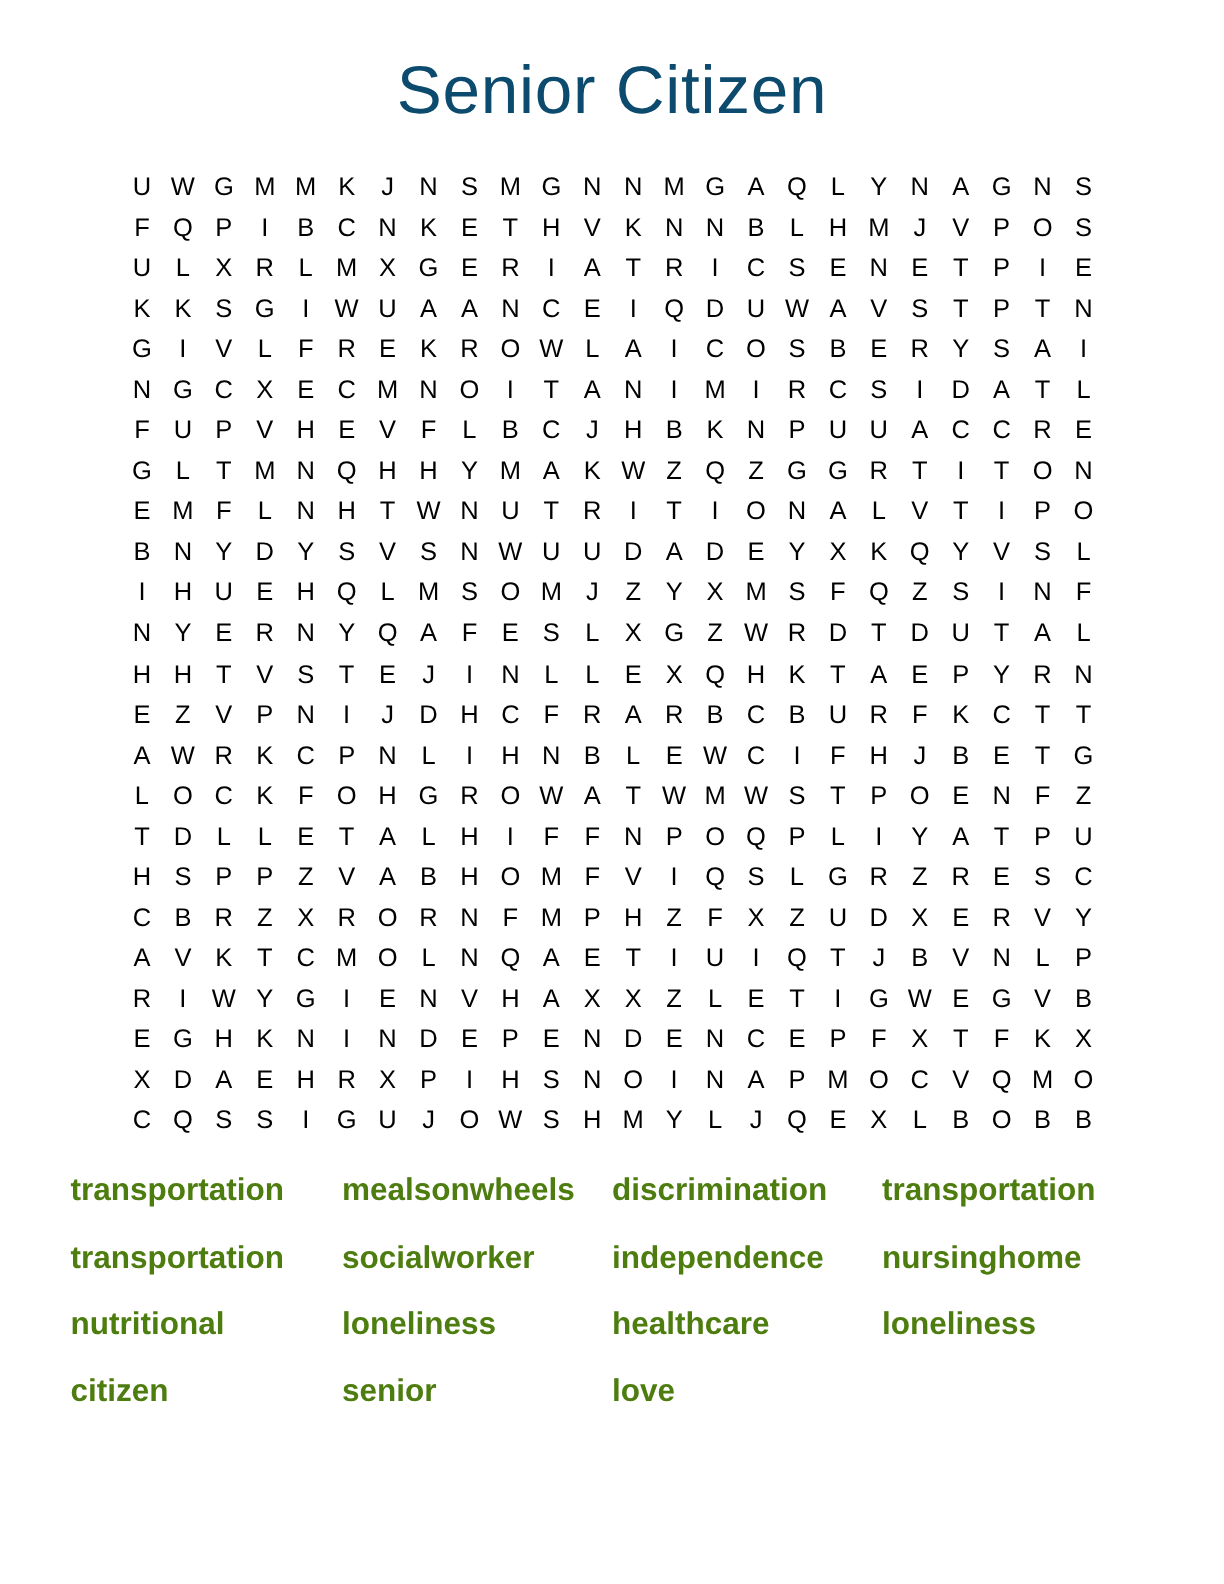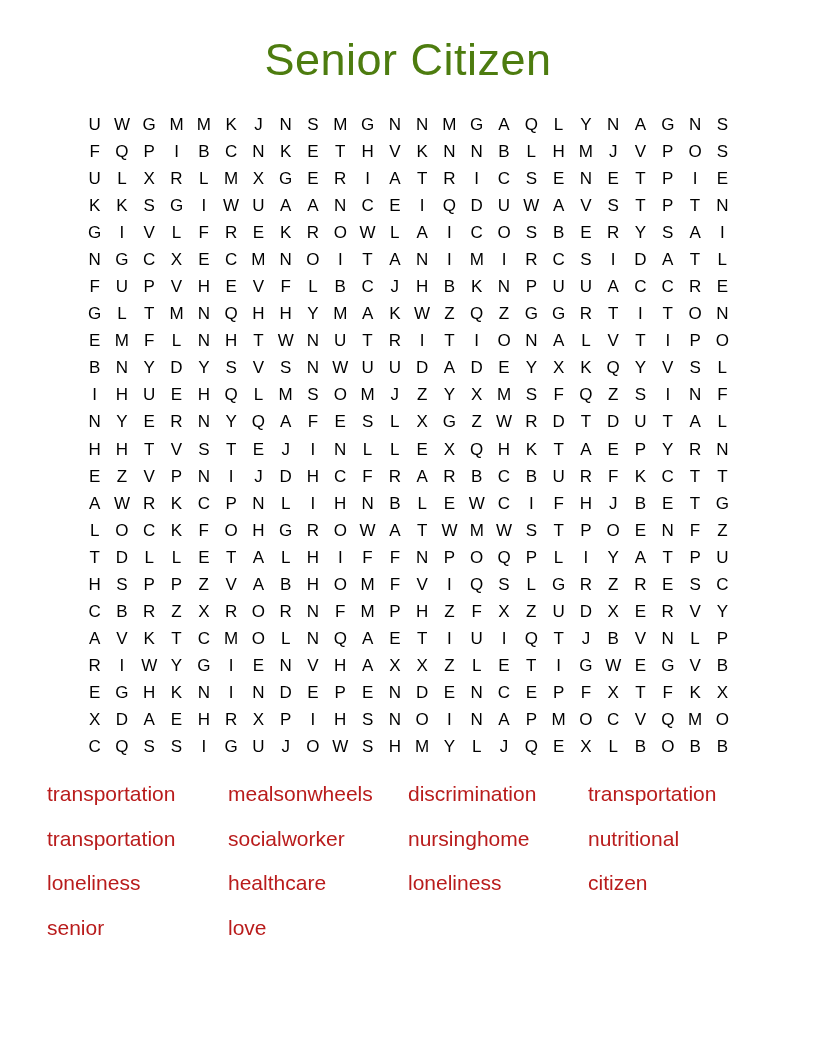--- a/index.html
+++ b/index.html
@@ -18,21 +18,21 @@
   #page-title {
     position: absolute;
     top: 34px;
     left: 0;
     width: 816px;
     margin: 0;
     text-align: center;
     font-size: 45px;
     font-weight: 500;
     letter-spacing: 0.5px;
-    color: #4d7c0f;
+    color: #0c4a6e;
   }
   #grid {
     position: absolute;
     left: 81px;
     top: 111px;
     width: 655px;
     height: 650px;
     display: grid;
     grid-template-columns: repeat(24, 1fr);
     grid-template-rows: repeat(24, 1fr);
@@ -51,22 +51,22 @@
     top: 772px;
     width: 725px;
     display: grid;
     grid-template-columns: 181px 180px 180px 1fr;
   }
   .word {
     height: 44.5px;
     display: flex;
     align-items: center;
     font-size: 21px;
-    font-weight: 400;
-    color: #b91c1c;
+    font-weight: 700;
+    color: #4d7c0f;
   }
 </style>
 </head>
 <body>
 
 <div id="page">
   <h1 id="page-title">Senior Citizen</h1>
 
   <div id="grid">
       <div class="cell">U</div>
@@ -647,20 +647,21 @@
       <div class="cell">B</div>
     </div>
 
   <div id="word-list">
       <div class="word">transportation</div>
       <div class="word">mealsonwheels</div>
       <div class="word">discrimination</div>
       <div class="word">transportation</div>
       <div class="word">transportation</div>
       <div class="word">socialworker</div>
+      <div class="word">independence</div>
       <div class="word">nursinghome</div>
       <div class="word">nutritional</div>
       <div class="word">loneliness</div>
       <div class="word">healthcare</div>
       <div class="word">loneliness</div>
       <div class="word">citizen</div>
       <div class="word">senior</div>
       <div class="word">love</div>
     </div>
 </div>

